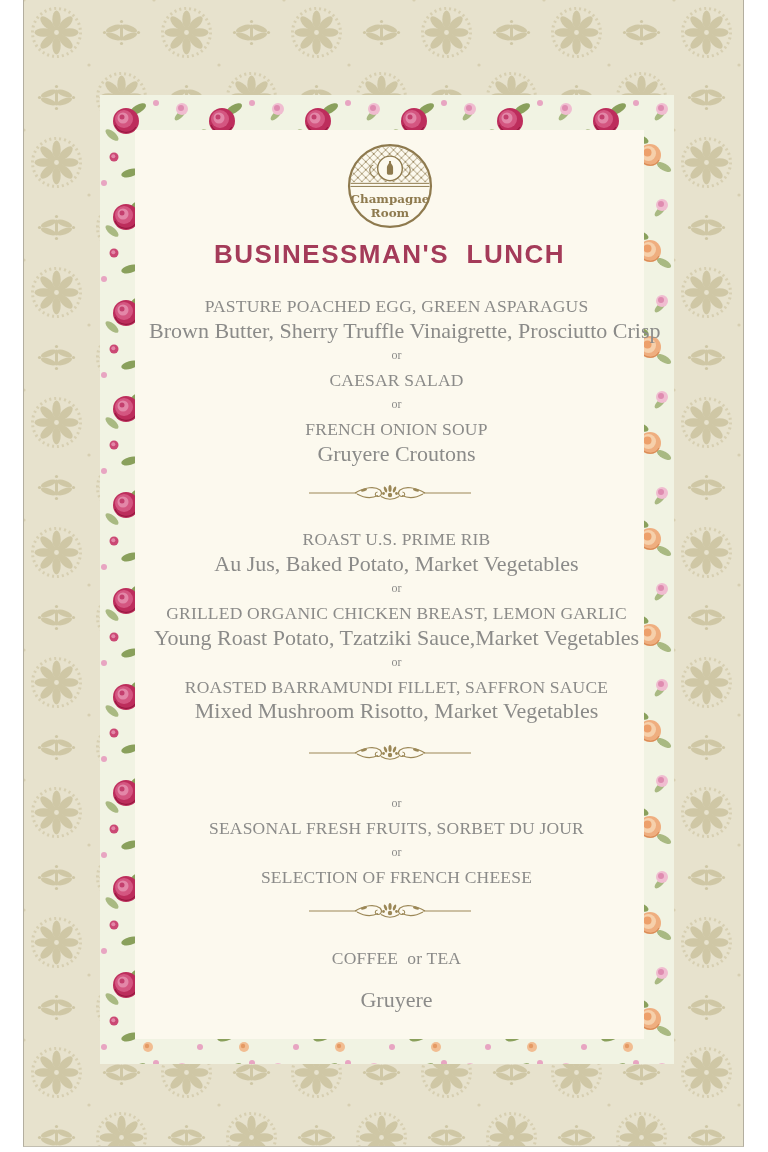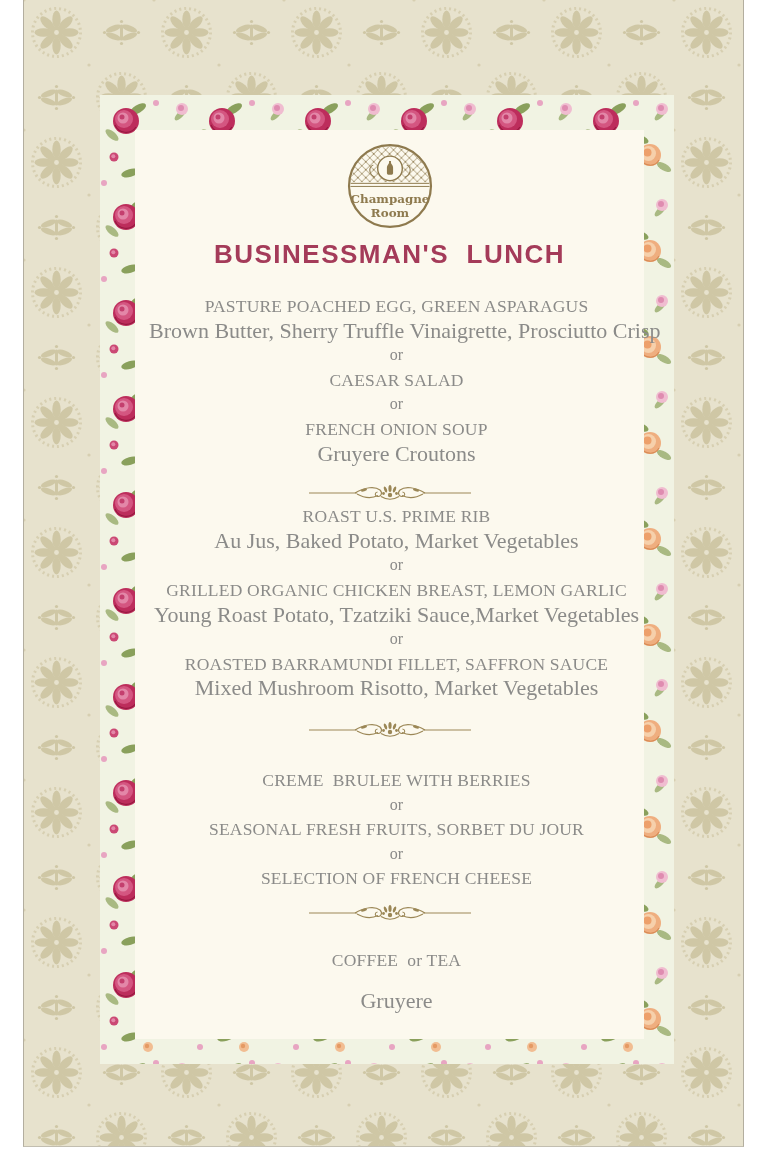--- a/index.html
+++ b/index.html
@@ -46,23 +46,23 @@
     white-space: pre;
   }
   .line {
     color: #8b8b89;
     line-height: 24.6px;
     white-space: pre;
     padding-left: 14px;
   }
   .line.item { font-size: 17.5px; letter-spacing: 0.2px; }
   .line.desc { font-size: 22px; }
-  .line.or   { font-size: 16px; }
+  .line.or   { font-size: 12px; }
   .sec-starters { margin-top: 24px; }
-  .sec-mains    { }
+  .sec-mains    { margin-top: 23px; }
   .sec-desserts { margin-top: 27px; }
   .divider { display: block; margin: 0 auto; }
   .divider.d1 { margin-top: 16px; }
   .divider.d2 { margin-top: 18px; }
   .divider.d3 { margin-top: 11px; }
   .coffee-line   { margin-top: 24px; }
   .macarons-line { margin-top: 17px; }
   .sprite { position: absolute; width: 0; height: 0; overflow: hidden; }
 </style>
 </head>
@@ -223,21 +223,20 @@
       <div class="line or">or</div>
       <div class="line item">ROASTED BARRAMUNDI FILLET, SAFFRON SAUCE</div>
       <div class="line desc">Mixed Mushroom Risotto, Market Vegetables</div>
     </div>
 
     <svg class="divider d2" width="170" height="22" viewBox="0 0 170 22">
       <use href="#flourish"></use>
     </svg>
 
     <div class="section sec-desserts">
-      <div class="line item">CREME  BRULEE WITH BERRIES</div>
       <div class="line or">or</div>
       <div class="line item">SEASONAL FRESH FRUITS, SORBET DU JOUR</div>
       <div class="line or">or</div>
       <div class="line item">SELECTION OF FRENCH CHEESE</div>
     </div>
 
     <svg class="divider d3" width="170" height="22" viewBox="0 0 170 22">
       <use href="#flourish"></use>
     </svg>
 

